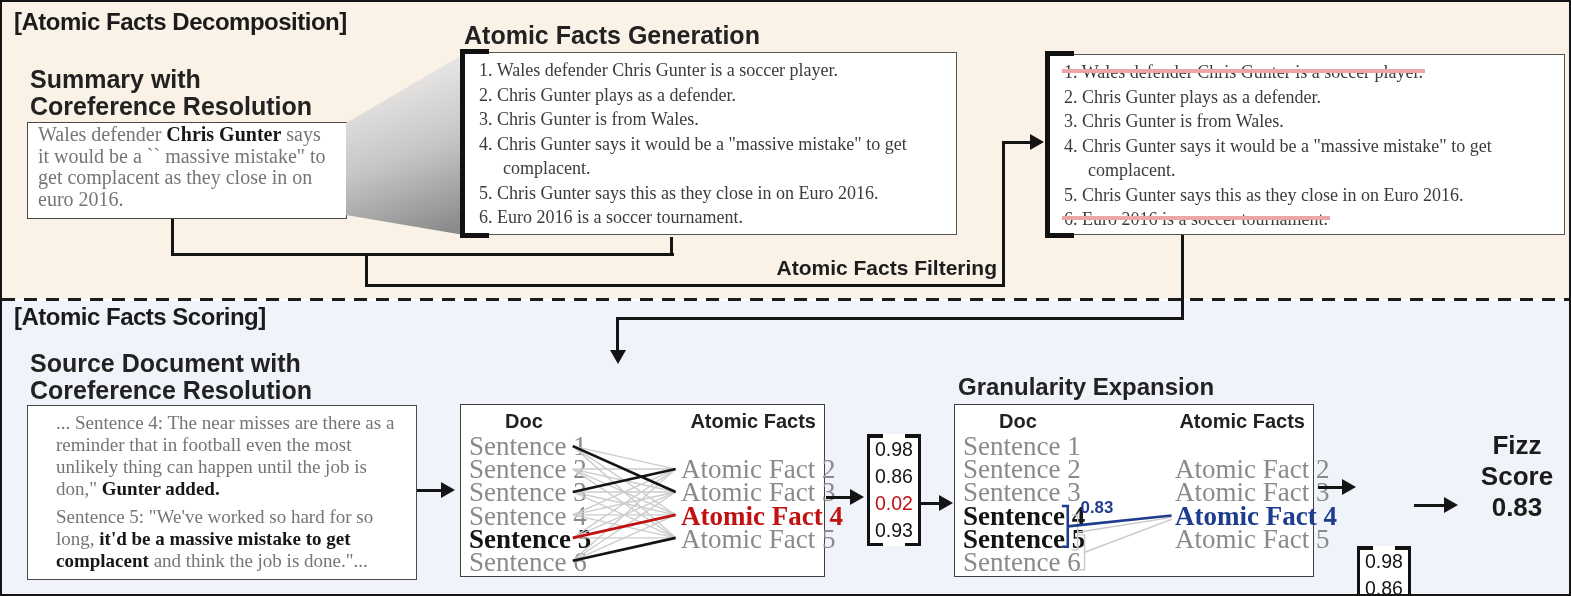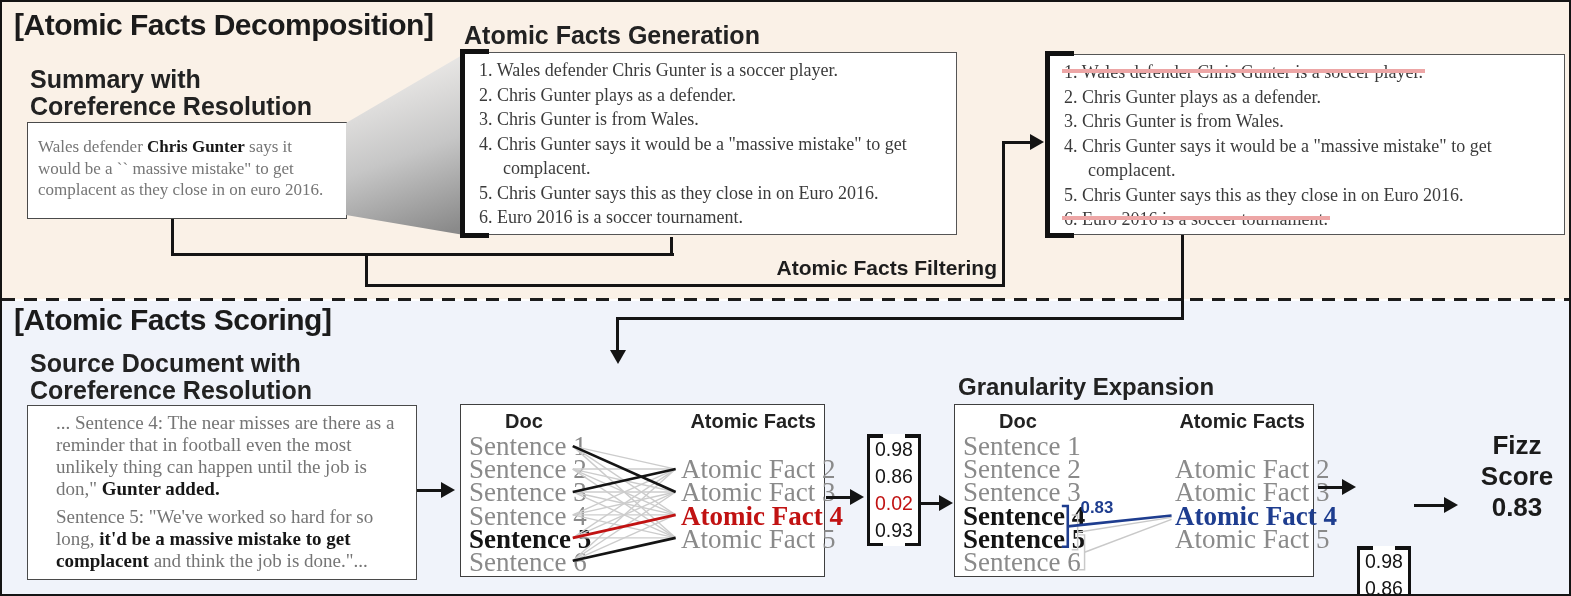--- a/index.html
+++ b/index.html
@@ -3,26 +3,26 @@
 <meta charset="utf-8">
 <style>
   html,body{margin:0;padding:0;background:#ffffff;}
   .canvas{position:relative;width:1571px;height:596px;box-sizing:border-box;border:2px solid #141414;
           background:#ffffff;font-family:"Liberation Sans",sans-serif;overflow:hidden;}
   .abs{position:absolute;}
   .sect-top{left:0;top:0;width:100%;height:297px;background:#faf1e7;}
   .sect-bottom{left:0;top:299px;width:100%;height:293px;background:#f0f3fa;}
   .dash-sep{left:0;top:296px;width:100%;height:3px;
             background:repeating-linear-gradient(90deg,#1c1c1c 0 13px,transparent 13px 22px);}
-  .big-title{font-size:30px;font-weight:bold;color:#1b1b1b;letter-spacing:-0.5px;}
+  .big-title{font-size:24px;font-weight:bold;color:#1b1b1b;letter-spacing:-0.5px;}
   .head{font-size:25px;font-weight:bold;color:#222;line-height:27px;}
   .head-sm{font-size:24px;font-weight:bold;color:#222;}
   .white-box{background:#ffffff;border:1.5px solid #4a4a4a;box-sizing:border-box;}
   .serif{font-family:"Liberation Serif","DejaVu Serif",serif;}
-  .summary-box{padding:13px 10px;font-size:17px;line-height:21.5px;color:#757575;}
+  .summary-box{padding:1px 10px;font-size:20px;line-height:21.5px;color:#757575;}
   .source-box{padding:6px 12px;font-size:19px;line-height:22px;color:#757575;}
   .source-box .para{margin:0 0 6px 16px;}
   .rb{color:#171717;font-weight:bold;}
   .cone{clip-path:polygon(0 38.1%,100% 0,100% 100%,0 89%);
         background:linear-gradient(160deg,#f2f0ee 8%,#c6c6c6 55%,#8a8a8a 96%);}
   .fact-box{box-sizing:border-box;background:#fff;border:1px solid #555;}
   .bracket-l{position:absolute;left:-3px;top:-4px;bottom:-4px;width:28px;border-left:5px solid #111;pointer-events:none;}
   .bracket-l::before,.bracket-l::after{content:"";position:absolute;left:0;width:24px;height:5px;background:#111;}
   .bracket-l::before{top:0;} .bracket-l::after{bottom:0;}
   ul.facts{margin:0;padding:5px 8px 0 16px;list-style:none;}

